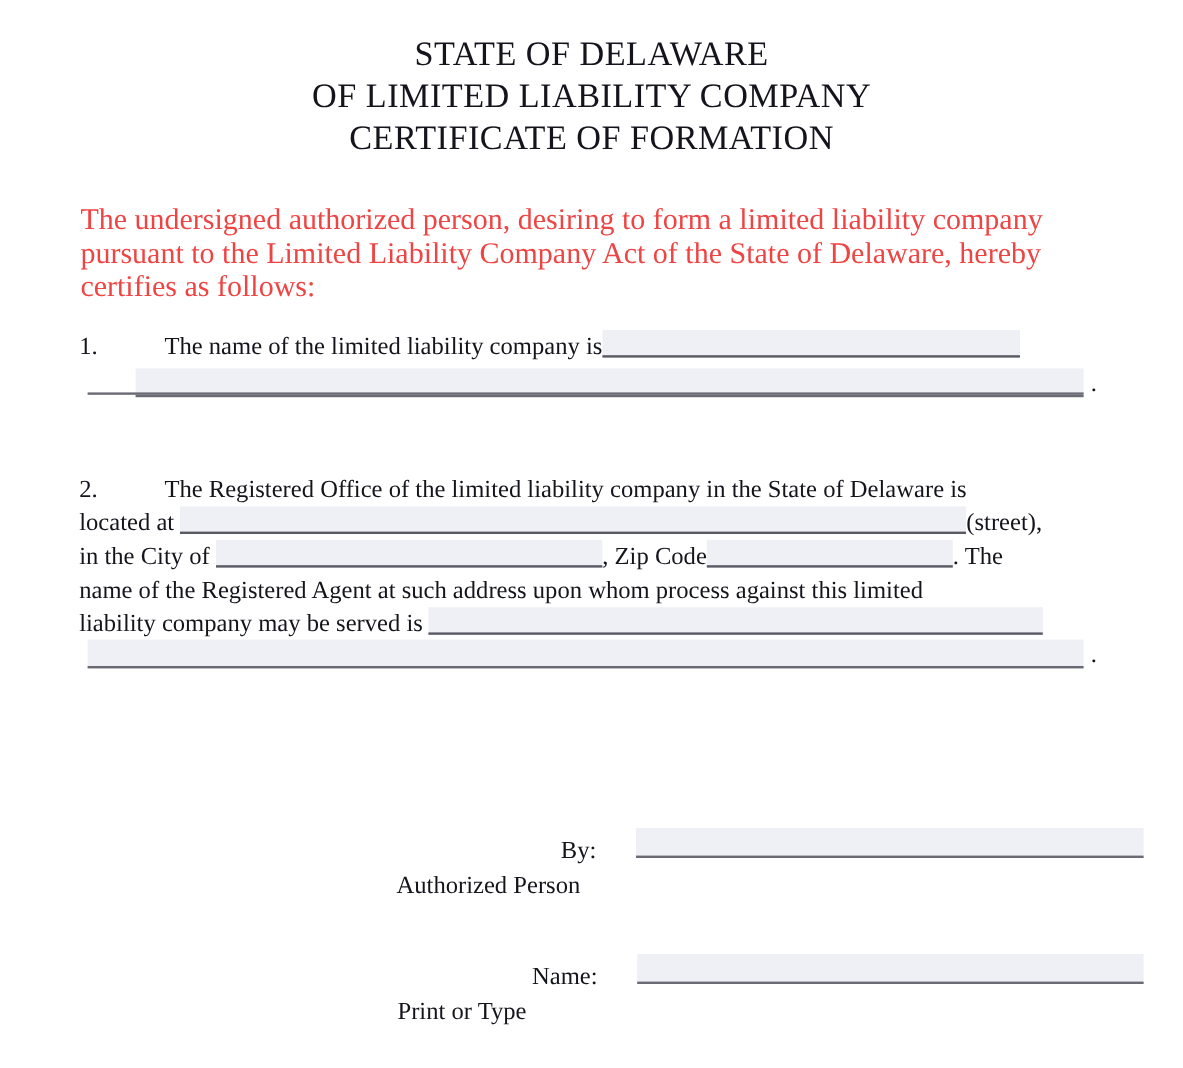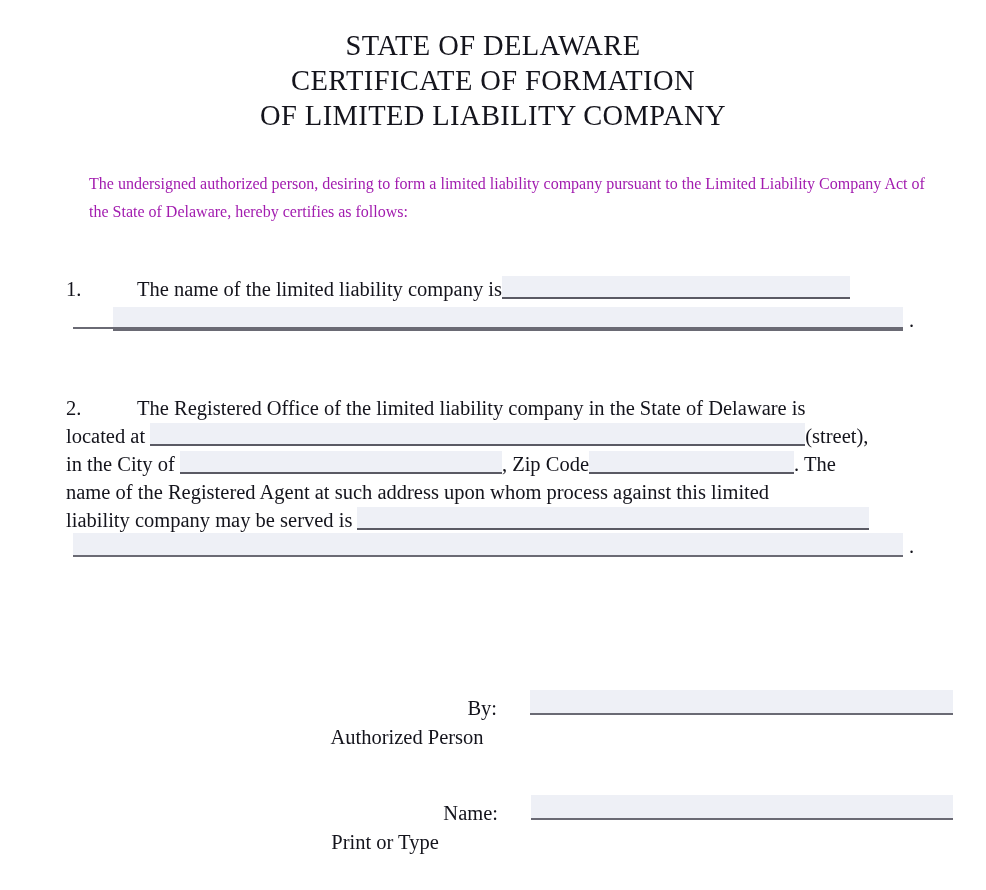--- a/index.html
+++ b/index.html
@@ -34,25 +34,25 @@
     font-size: 28.5px;
     line-height: 35px;
     letter-spacing: 0.4px;
     color: #14141c;
     white-space: nowrap;
   }
 
   
   .body-para {
     position: absolute;
-    left: 89px;
+    left: 67px;
     width: 848px;
-    font-size: 16px;
+    font-size: 25px;
     line-height: 28px;
-    color: #a21caf;
+    color: #ef4444;
   }
   #intro-para { top: 170px; }
 
   .numbered {
     position: absolute;
     left: 66px;
     width: 848px;
     font-size: 20.5px;
     line-height: 28px;
     color: #14141c;
@@ -158,22 +158,22 @@
   #cap-by { margin-left: 12px; width: 986px; padding-right: 196px; box-sizing: border-box; }
   #cap-name { margin-left: 12px; width: 986px; padding-right: 240px; box-sizing: border-box; }
 </style>
 </head>
 <body>
 
 <div class="page">
 
   <div class="title-block">
     <div class="title-line">STATE OF DELAWARE</div>
+    <div class="title-line">OF LIMITED LIABILITY COMPANY</div>
     <div class="title-line">CERTIFICATE OF FORMATION</div>
-    <div class="title-line">OF LIMITED LIABILITY COMPANY</div>
   </div>
 
   <div class="body-para" id="intro-para">The undersigned authorized person, desiring to form a limited liability company pursuant to the Limited Liability Company Act of the State of Delaware, hereby certifies as follows:</div>
 
   <div class="numbered" id="item-1">
     <span class="num">1.</span><span>The name of the limited liability company is</span><span class="field" id="f-company-name"></span>
   </div>
   <div class="field-row" id="f-company-name-cont"></div>
   <div id="f-company-name-rule"></div>
   <div class="period-mark" id="p-item1">.</div>

